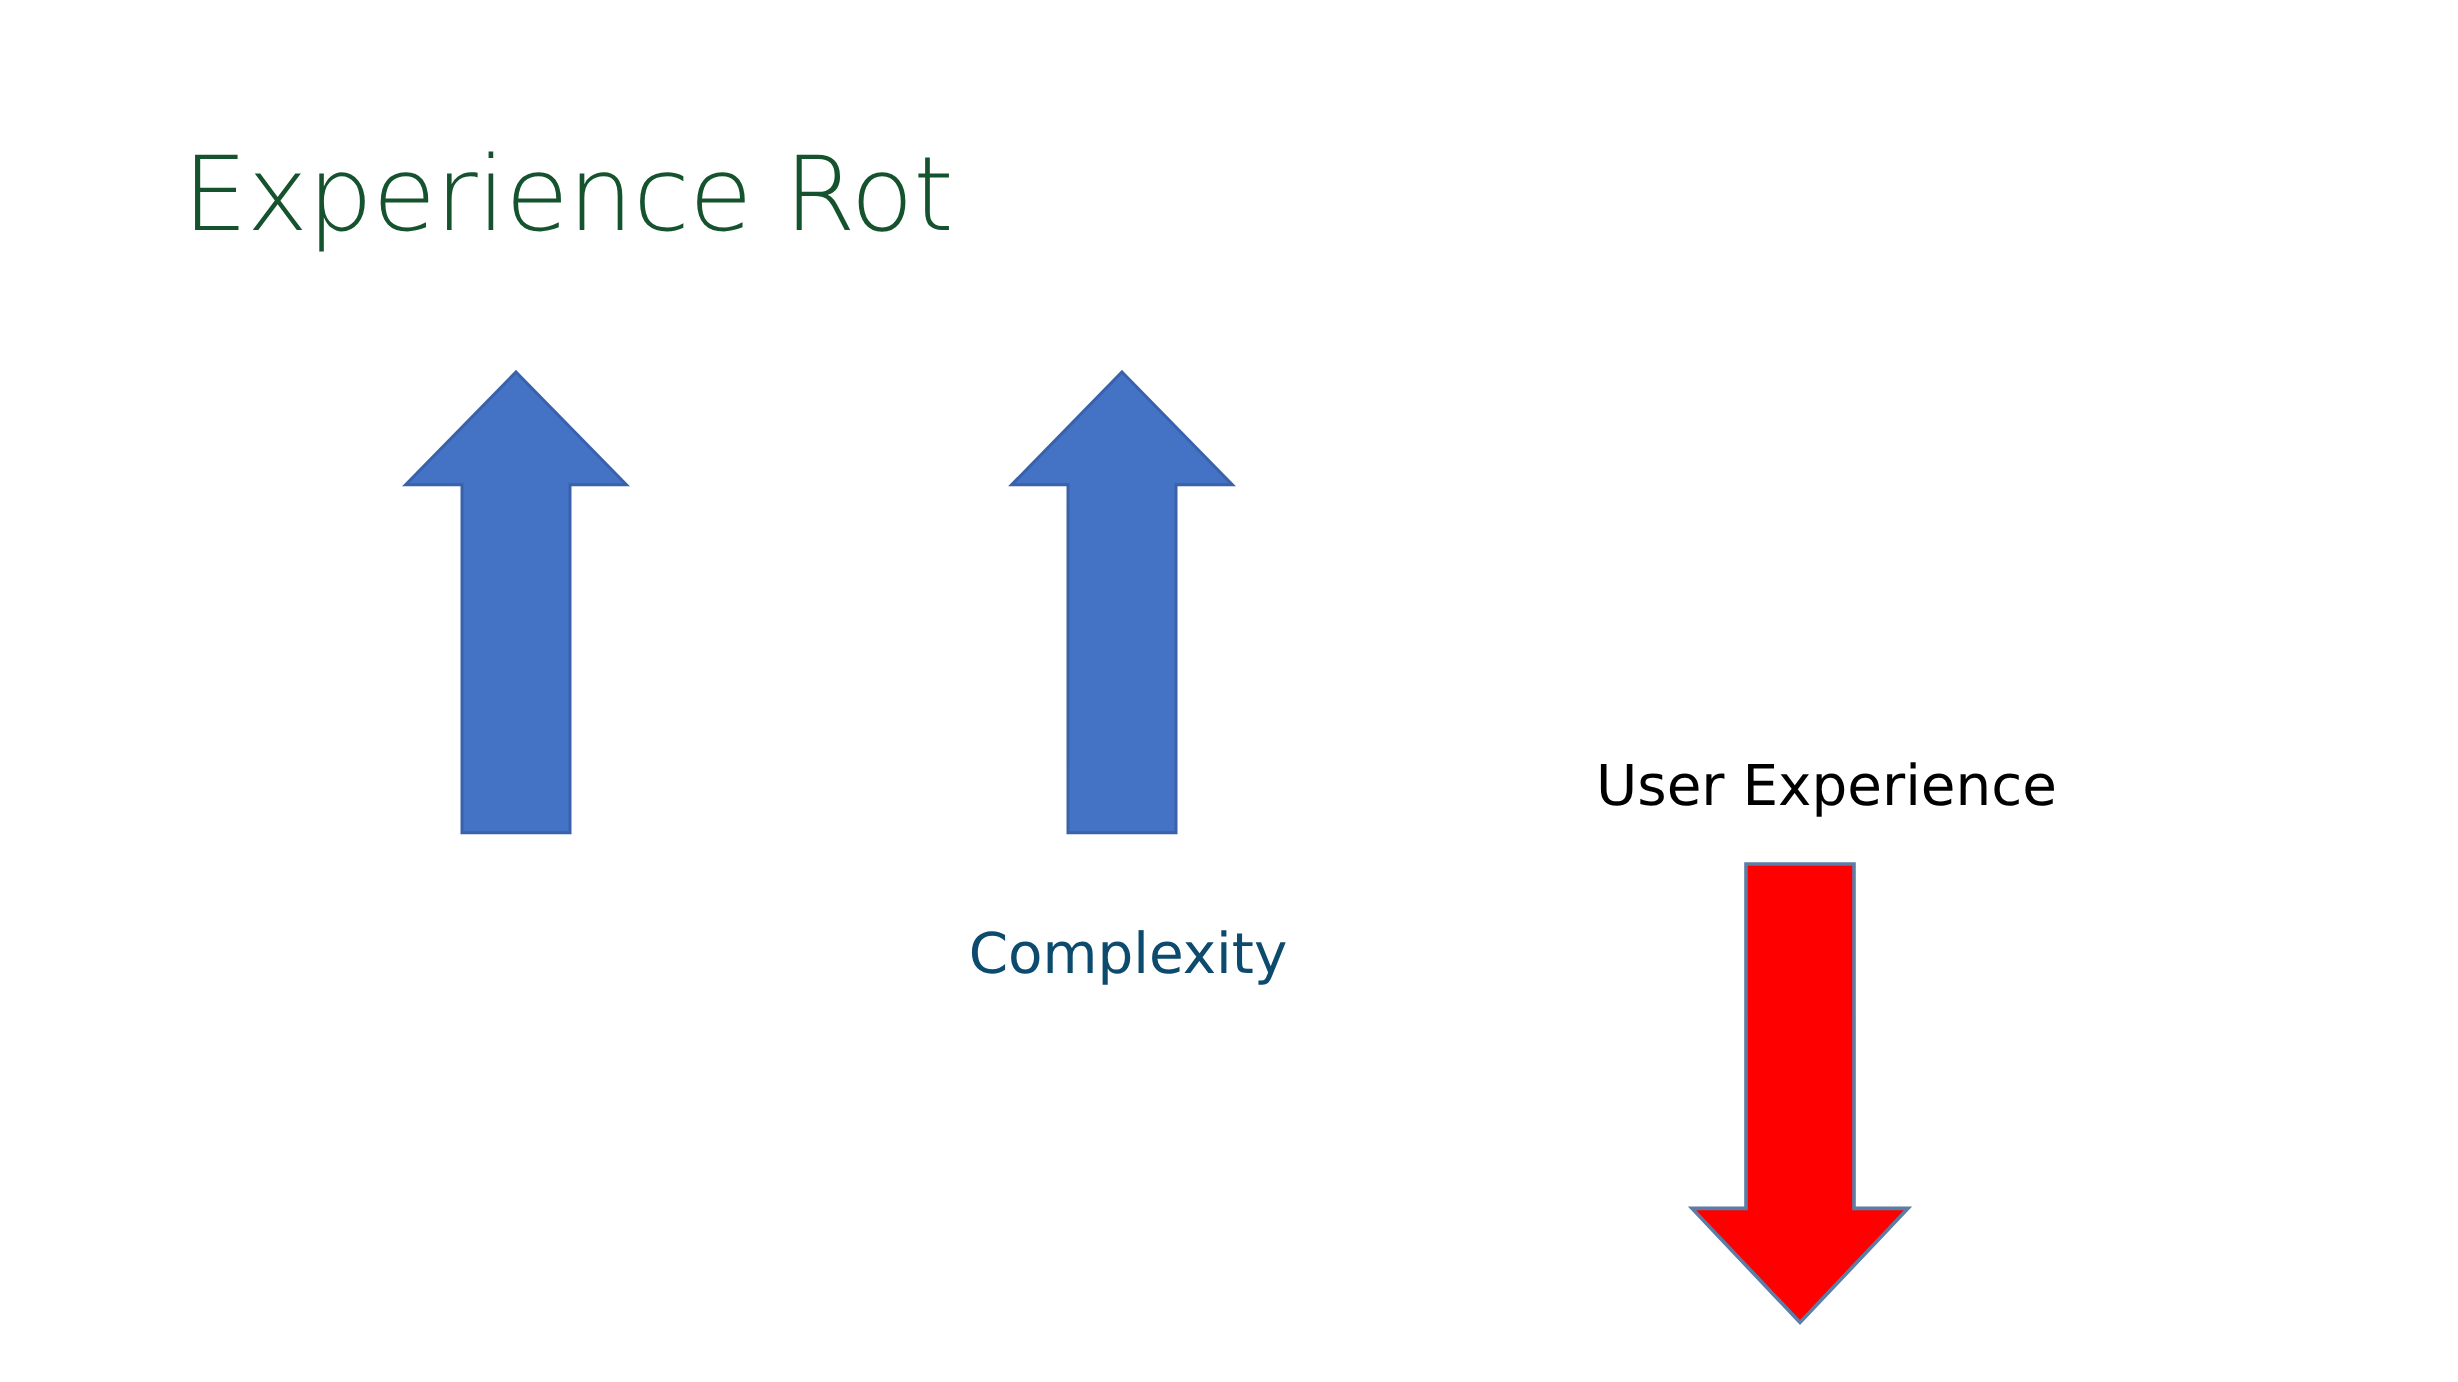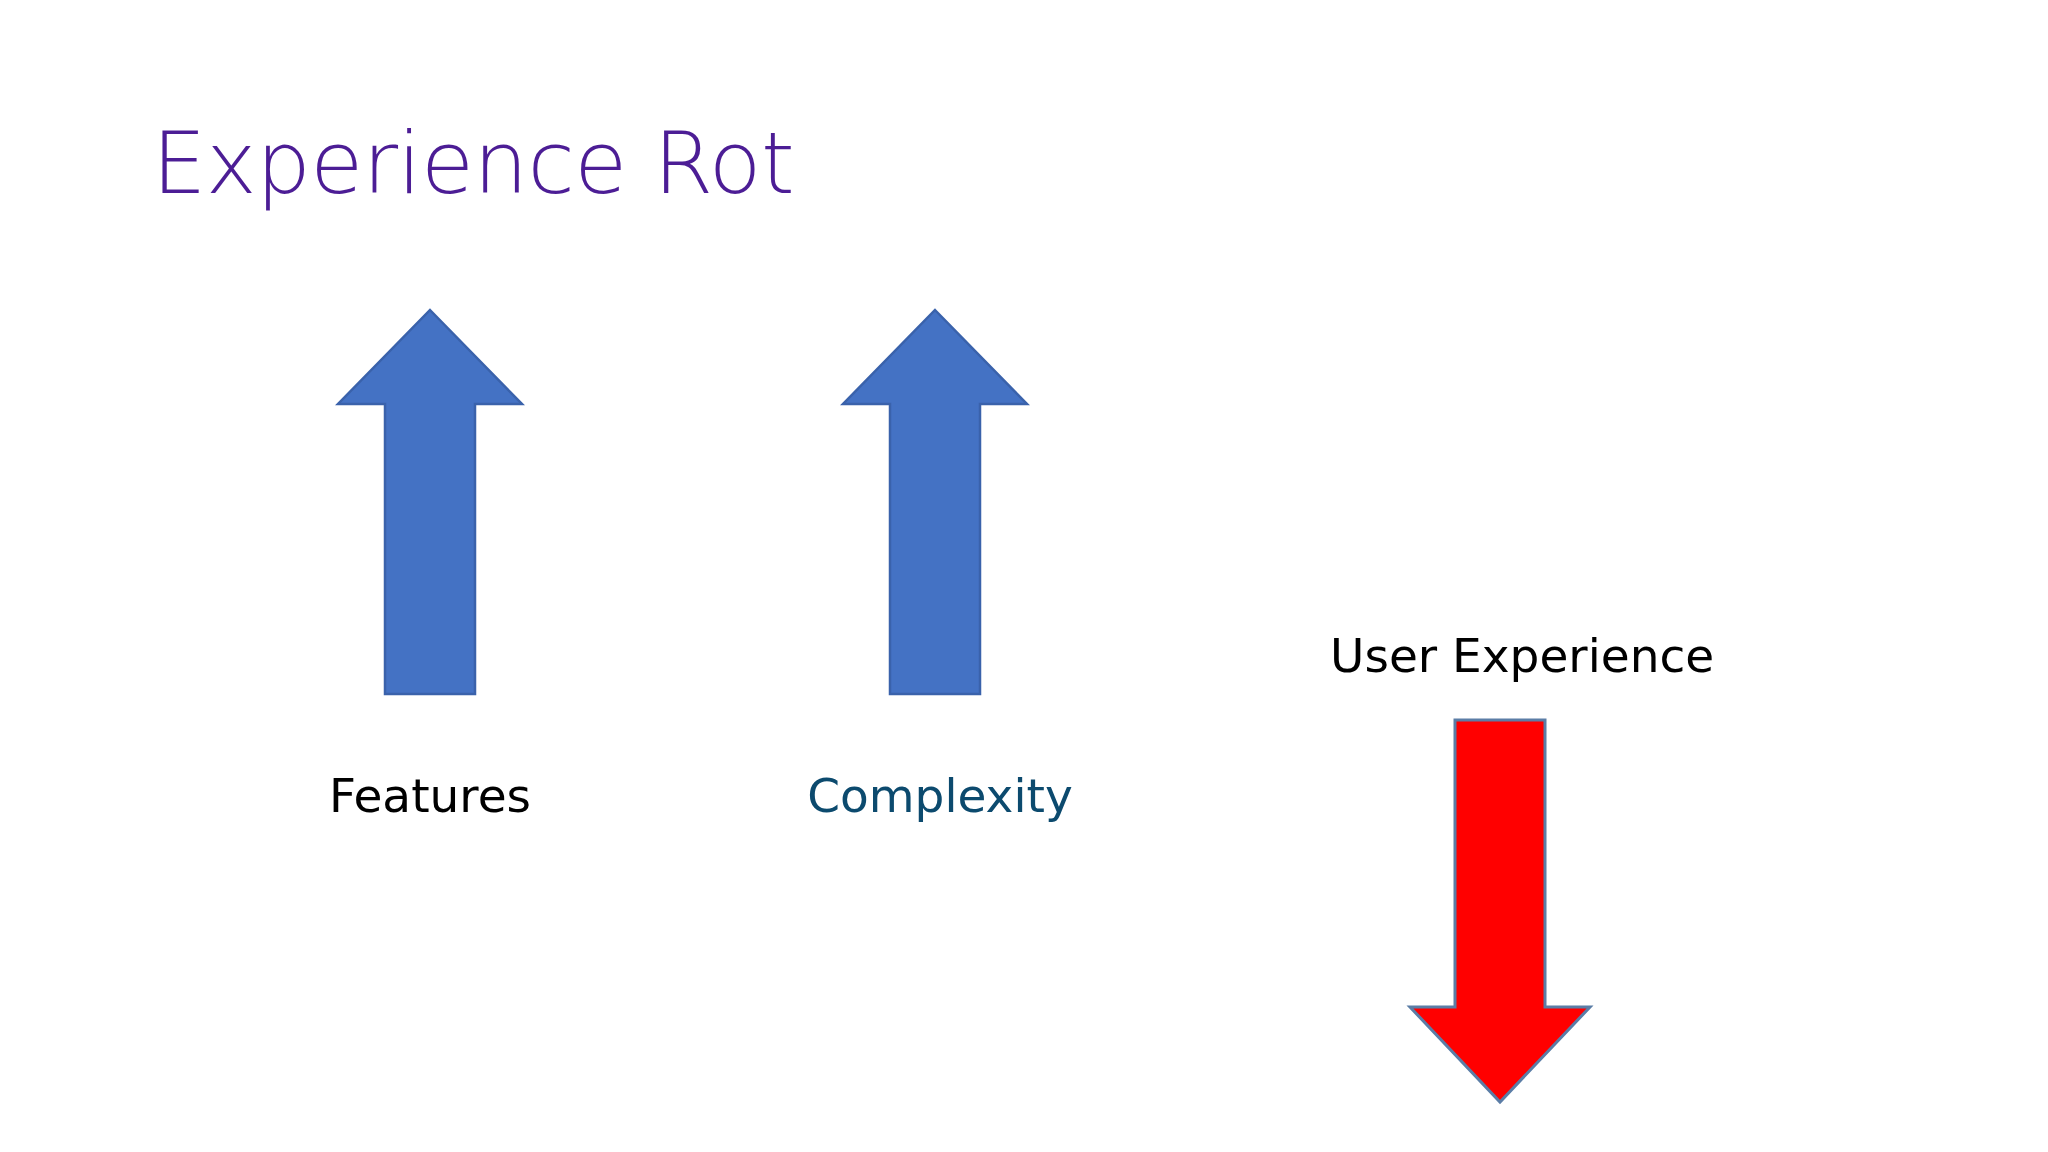--- a/index.html
+++ b/index.html
@@ -89,39 +89,38 @@
   #caption-ux {
     left: 1330px;
     top: 632px;
   }
 </style>
 </head>
 <body>
 
 <div id="slide" style="background: rgb(255, 255, 255);">
 
-  <div class="slide-title" style="color: #4c1d95;">Experience Rot</div>
+  <div class="slide-title" style="color: #14532d;">Experience Rot</div>
 
   <div id="arrow-features-wrap" class="arrow-svg">
     <svg width="200" height="404" viewBox="0 0 200 404">
       <polygon points="100,10 192,104 145,104 145,394 55,394 55,104 8,104" fill="#4472C4" stroke="#3A62AB" stroke-width="2.5" stroke-linejoin="miter"></polygon>
     </svg>
   </div>
 
   <div id="arrow-complexity-wrap" class="arrow-svg">
     <svg width="200" height="404" viewBox="0 0 200 404">
       <polygon points="100,10 192,104 145,104 145,394 55,394 55,104 8,104" fill="#4472C4" stroke="#3A62AB" stroke-width="2.5" stroke-linejoin="miter"></polygon>
     </svg>
   </div>
 
   <div id="arrow-ux-wrap" class="arrow-svg">
     <svg width="200" height="400" viewBox="0 0 200 400">
       <polygon points="55,8 145,8 145,295 190,295 100,390 10,295 55,295" fill="#FF0000" stroke="#5B7DA6" stroke-width="3" stroke-linejoin="miter"></polygon>
     </svg>
   </div>
 
-  <div id="caption-features" class="caption centered" style="color: rgb(0, 0, 0);">Features</div>
 
   <div id="caption-complexity" class="caption centered" style="color: #0c4a6e;">Complexity</div>
 
   <div id="caption-ux" class="caption" style="color: rgb(0, 0, 0);">User Experience</div>
 
 </div>
 
 </body></html>

